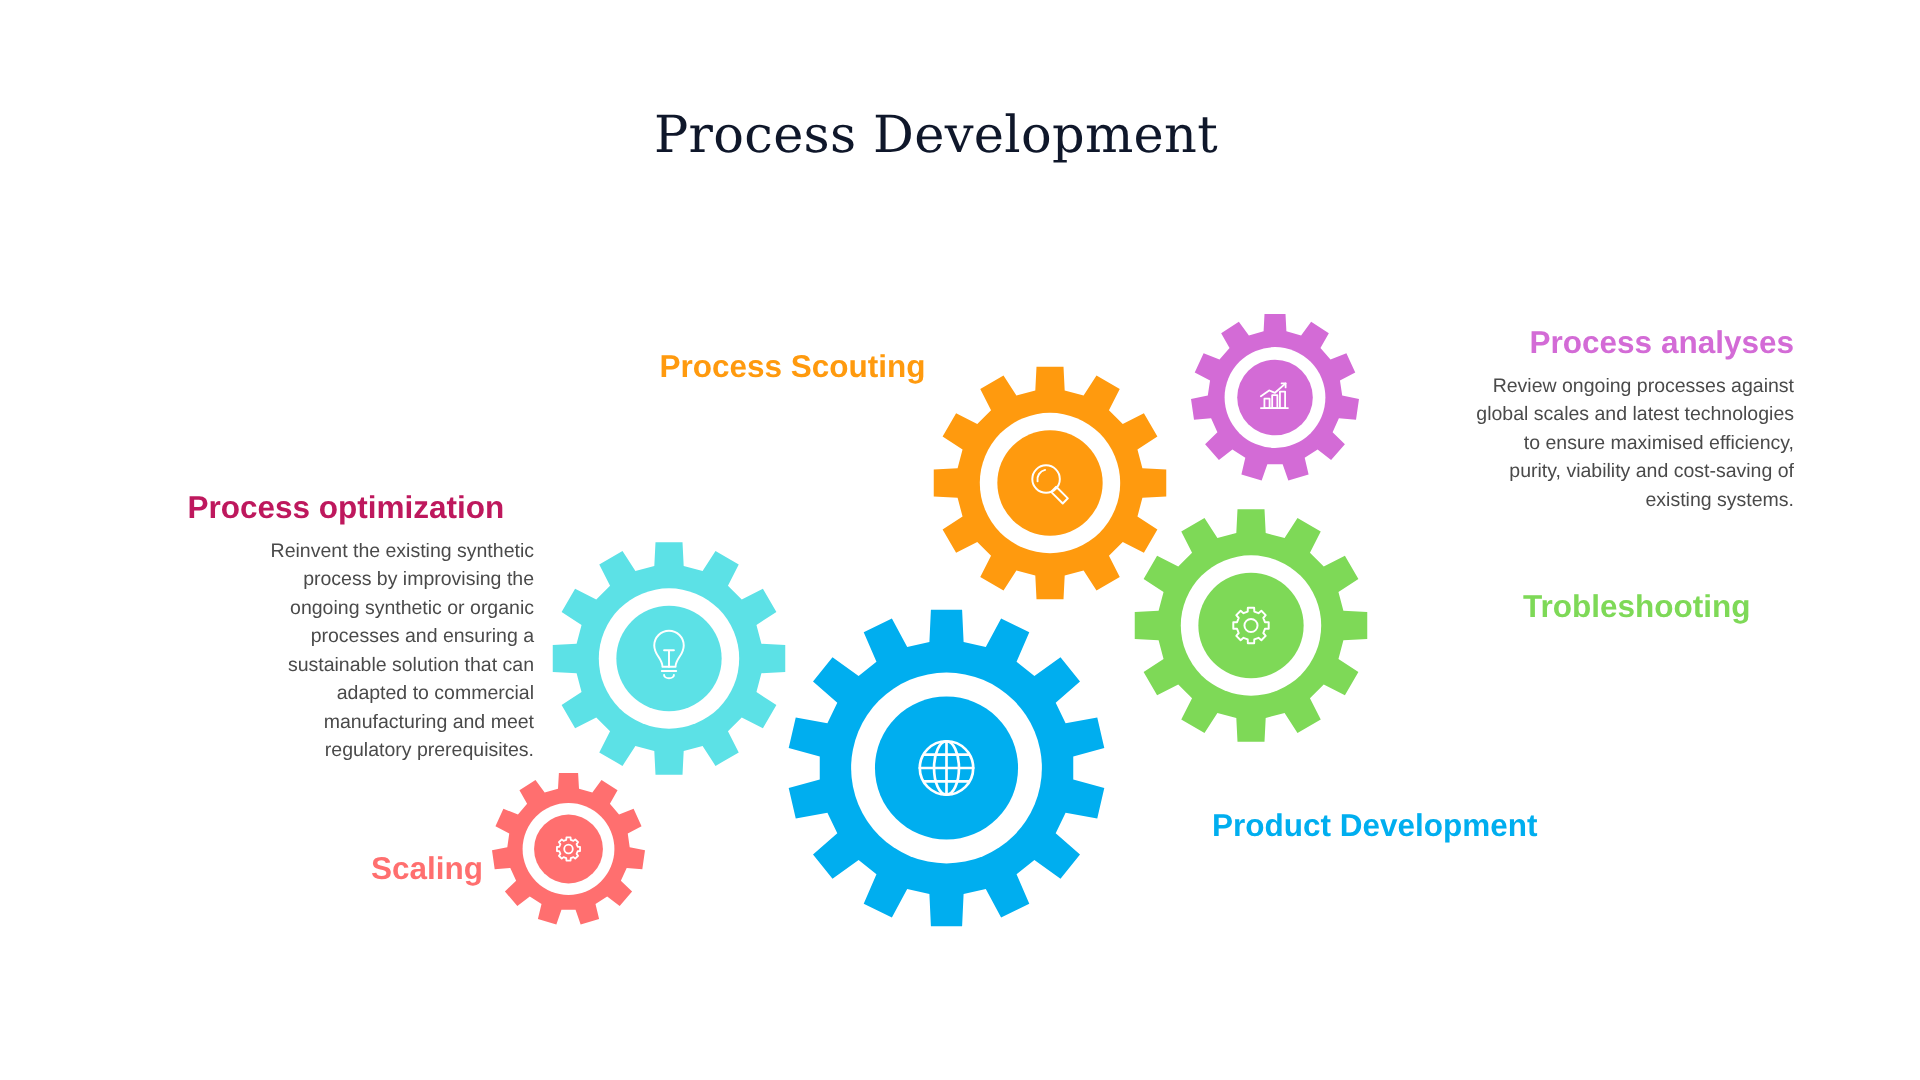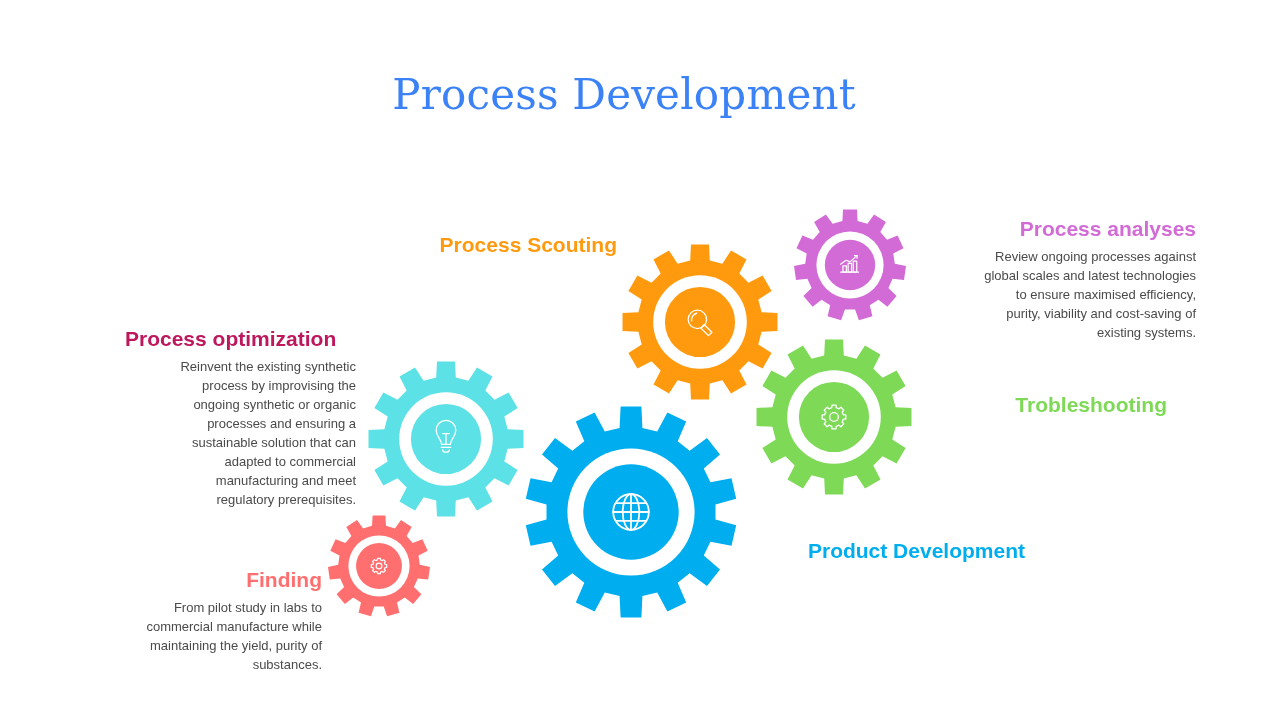--- a/index.html
+++ b/index.html
@@ -1,17 +1,17 @@
 <!DOCTYPE html>
 <html><head>
 <meta charset="utf-8">
 <style>
   html, body { margin:0; padding:0; background:#ffffff; }
   body { width:1280px; height:720px; position:relative; overflow:hidden; font-family:"Liberation Sans", sans-serif; }
-  .title { position:absolute; left:0; width:1248px; top:70px; text-align:center; font-family:"DejaVu Serif", serif; font-size:42px; color:#3b82f6; letter-spacing:0.2px; }
+  .title { position:absolute; left:0; width:1248px; top:70px; text-align:center; font-family:"DejaVu Serif", serif; font-size:34px; color:#0f172a; letter-spacing:0.2px; }
   .gear { position:absolute; }
   .block { position:absolute; }
   .block h2 { margin:0 0 6px 0; font-family:"Liberation Sans", sans-serif; font-weight:bold; font-size:21px; line-height:24px; }
   .block p { margin:0; font-size:13px; line-height:19px; color:#4a4a4a; white-space:pre-line; }
   .right { text-align:right; }
   .left { text-align:right; }
 </style>
 </head>
 <body>
 
@@ -109,18 +109,14 @@
 
 <div class="block left" style="left:947px; top:393px; width:220px;">
   <h2 style="color:#7ED957">Trobleshooting</h2>
 </div>
 
 <div class="block left" style="left:765px; top:539px; width:260px;">
   <h2 style="color:#00AEEF">Product Development</h2>
 </div>
 
 <div class="block right" style="right:958px; top:568px; width:220px;">
-  <h2 style="color:#FF6F6F">Finding</h2>
-  <p>From pilot study in labs to 
-commercial manufacture while
-maintaining the yield, purity of
-substances.</p>
+  <h2 style="color:#FF6F6F">Scaling</h2>
 </div>
 
 </body></html>

